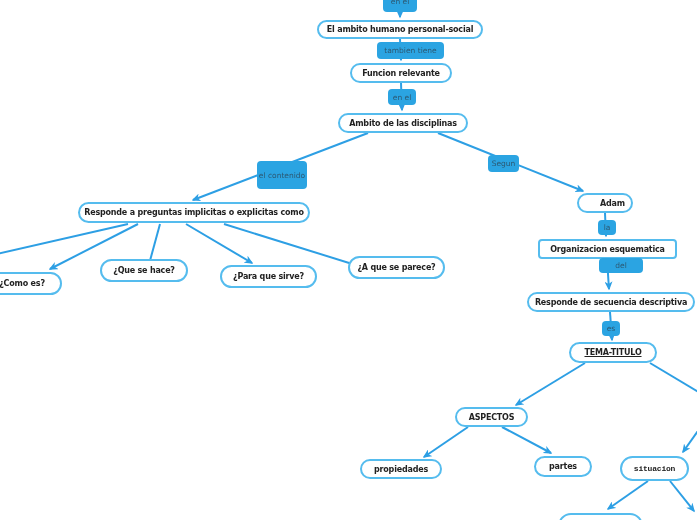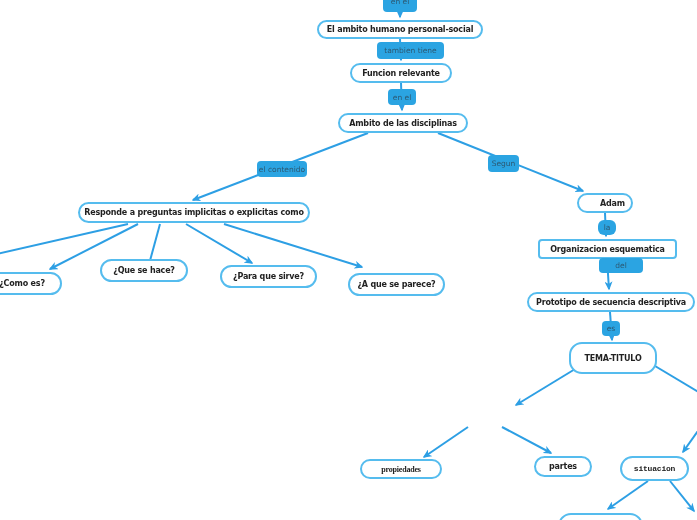--- a/index.html
+++ b/index.html
@@ -83,30 +83,31 @@
       </g>
   </svg>
 
 <div class="concept-node" style="left: 317px; top: 20px; width: 166px; height: 19px; border-radius: 12px;">El ambito humano personal-social</div>
     <div class="concept-node" style="left: 350px; top: 63px; width: 102px; height: 20px; border-radius: 12px;">Funcion relevante</div>
     <div class="concept-node" style="left: 338px; top: 113px; width: 130px; height: 20px; border-radius: 12px;">Ambito de las disciplinas</div>
     <div class="concept-node" style="left: 45px; top: 202px; width: 232px; height: 21px; border-radius: 13px; margin-left: 33px;">Responde a preguntas implicitas o explicitas como</div>
     <div class="concept-node" style="left: -18px; top: 272px; width: 80px; height: 23px; border-radius: 13px;">¿Como es?</div>
     <div class="concept-node" style="left: 100px; top: 259px; width: 88px; height: 23px; border-radius: 13px;">¿Que se hace?</div>
     <div class="concept-node" style="left: 220px; top: 265px; width: 97px; height: 23px; border-radius: 13px;">¿Para que sirve?</div>
-    <div class="concept-node" style="left: 348px; top: 273px; width: 97px; height: 23px; border-radius: 13px;">¿A que se parece?</div>
+    <div class="concept-node" style="left: 348px; top: 256px; width: 97px; height: 23px; border-radius: 13px;">¿A que se parece?</div>
     <div class="concept-node" style="left: 577px; top: 193px; width: 56px; height: 20px; border-radius: 12px; padding-left: 15px;">Adam</div>
     <div class="concept-node" style="left: 538px; top: 239px; width: 139px; height: 20px; border-radius: 4px;">Organizacion esquematica</div>
-    <div class="concept-node" style="left: 527px; top: 292px; width: 168px; height: 20px; border-radius: 12px;">Prototipo de secuencia descriptiva</div>
-    <div class="concept-node" style="left: 569px; top: 342px; width: 88px; height: 32px; border-radius: 13px;">TEMA-TITULO</div>
-    <div class="concept-node" style="left: 360px; top: 459px; width: 82px; height: 20px; border-radius: 12px; font-family: Liberation Serif, serif;">propiedades</div>
+    <div class="concept-node" style="left: 527px; top: 292px; width: 168px; height: 20px; border-radius: 12px;">Responde de secuencia descriptiva</div>
+    <div class="concept-node" style="left: 569px; top: 342px; width: 88px; height: 21px; border-radius: 13px; text-decoration: underline;">TEMA-TITULO</div>
+    <div class="concept-node" style="left: 455px; top: 407px; width: 73px; height: 20px; border-radius: 12px;">ASPECTOS</div>
+    <div class="concept-node" style="left: 360px; top: 459px; width: 82px; height: 20px; border-radius: 12px;">propiedades</div>
     <div class="concept-node" style="left: 534px; top: 456px; width: 58px; height: 21px; border-radius: 13px;">partes</div>
     <div class="concept-node" style="left: 620px; top: 456px; width: 69px; height: 25px; border-radius: 13px; font-family: Liberation Mono, monospace;">situacion</div>
     <div class="concept-node" style="left: 558px; top: 513px; width: 85px; height: 26px; border-radius: 13px;"></div>
     <div class="link-label" style="left: 383px; top: -9px; width: 34px; height: 21px;">en el</div>
     <div class="link-label" style="left: 377px; top: 42px; width: 67px; height: 17px;">tambien tiene</div>
     <div class="link-label" style="left: 388px; top: 89px; width: 28px; height: 16px;">en el</div>
-    <div class="link-label" style="left: 257px; top: 161px; width: 50px; height: 16px; text-align: center;">el contenido</div>
+    <div class="link-label" style="left: 257px; top: 161px; width: 50px; height: 28px; text-align: center;">el contenido</div>
     <div class="link-label" style="left: 488px; top: 155px; width: 31px; height: 17px;">Segun</div>
-    <div class="link-label" style="left: 598px; top: 220px; width: 18px; height: 15px; border-radius: 6px;">la</div>
+    <div class="link-label" style="left: 598px; top: 220px; width: 18px; height: 15px;">la</div>
     <div class="link-label" style="left: 599px; top: 258px; width: 44px; height: 15px;">del</div>
     <div class="link-label" style="left: 602px; top: 321px; width: 18px; height: 15px;">es</div>
   </div>
 
 </body></html>

